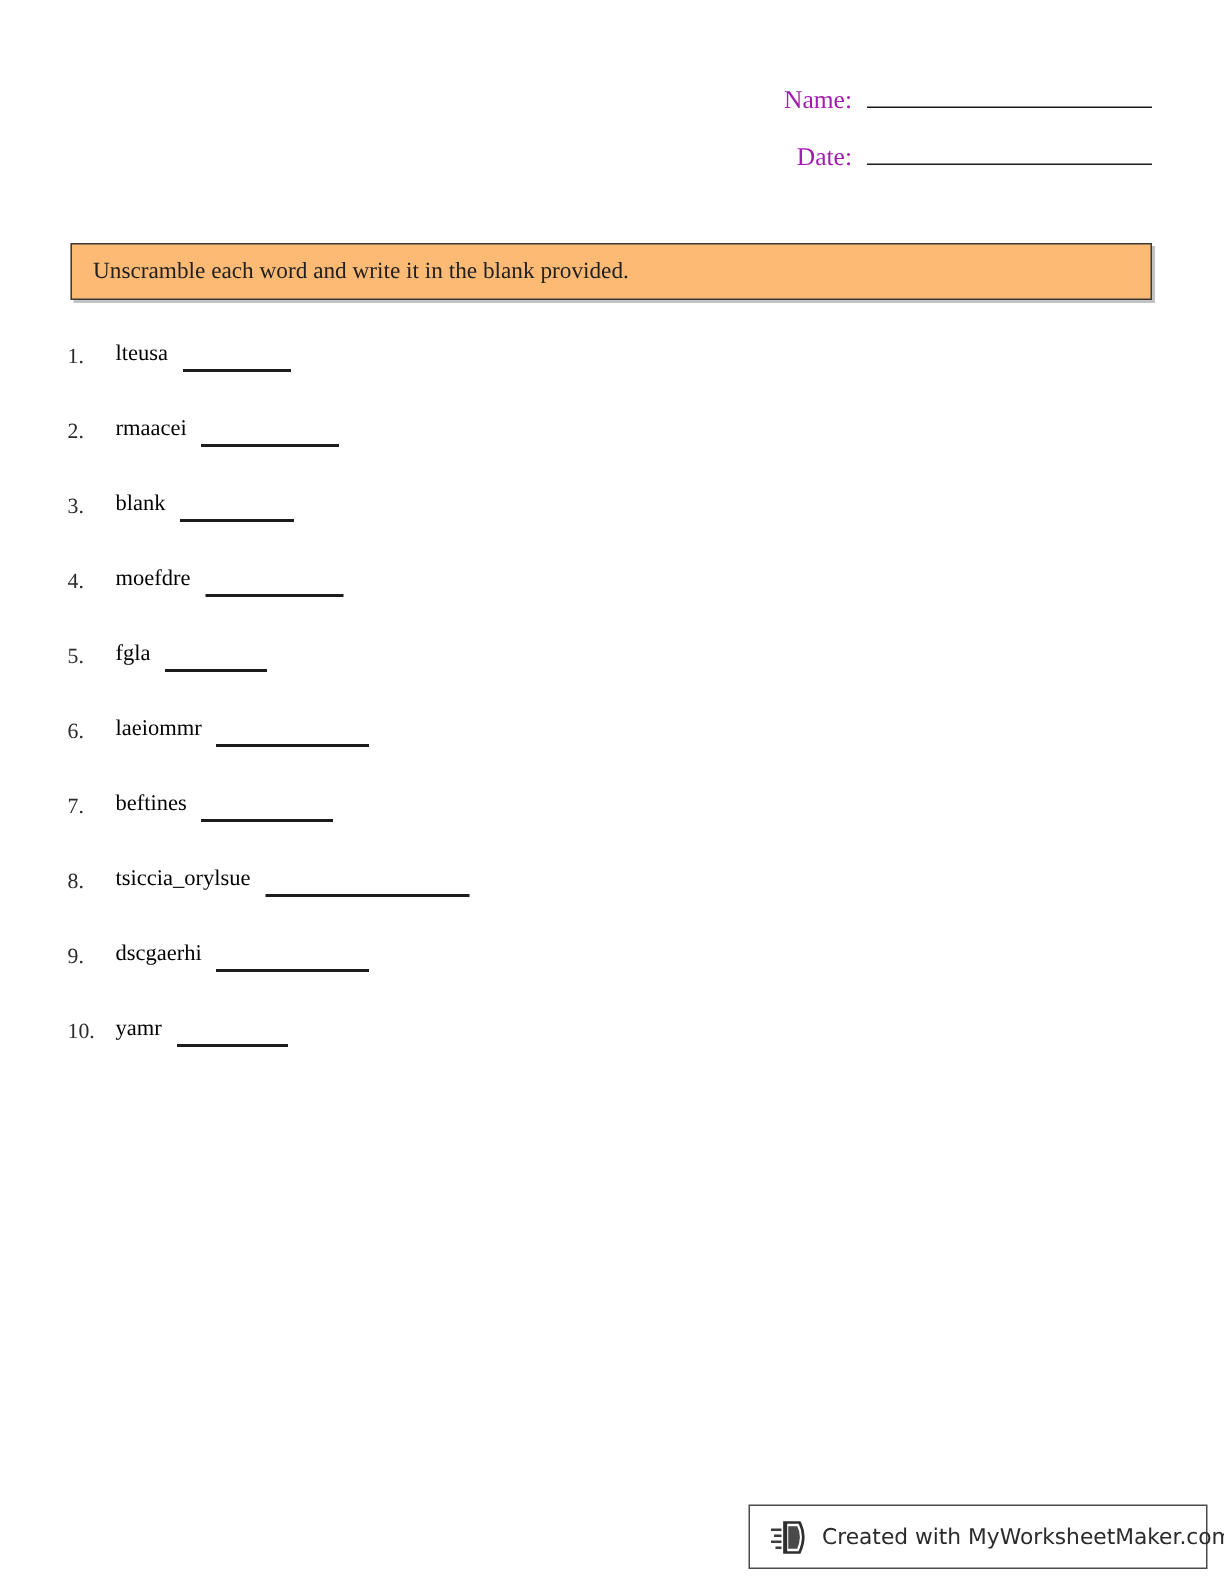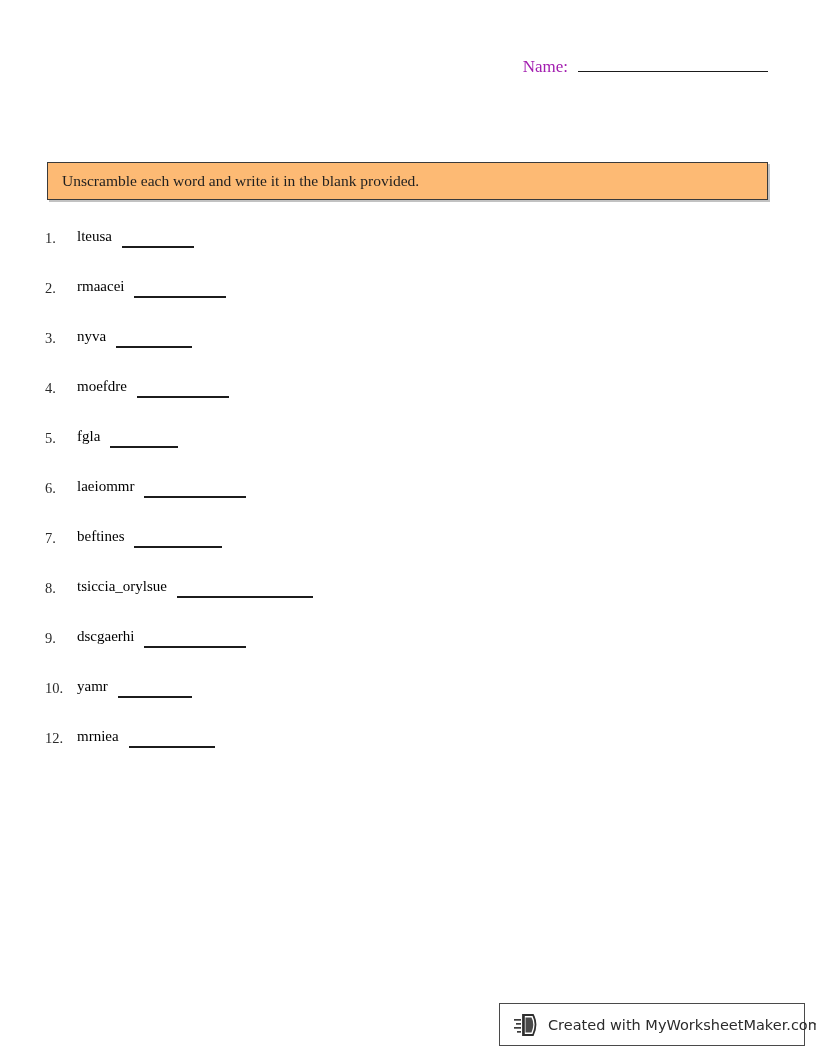--- a/index.html
+++ b/index.html
@@ -147,41 +147,45 @@
 <body>
 
 <div id="header">
 
 
   <div id="name-row" class="name-date-row">
     <span class="nd-label">Name:</span>
     <span class="nd-line"></span>
   </div>
 
+  <div id="date-row" class="name-date-row">
+    <span class="nd-label">Date:</span>
+    <span class="nd-line"></span>
+  </div>
 
 </div>
 
 <div id="instruction-box">
   <span id="instruction-text">Unscramble each word and write it in the blank provided.</span>
 </div>
 
 <div id="word-list">
     <div class="word-row">
       <span class="word-num">1.</span>
       <span class="word-scrambled">lteusa</span>
       <span class="word-blank" style="width: 72px;"></span>
     </div>
     <div class="word-row">
       <span class="word-num">2.</span>
       <span class="word-scrambled">rmaacei</span>
       <span class="word-blank" style="width: 92px;"></span>
     </div>
     <div class="word-row">
       <span class="word-num">3.</span>
-      <span class="word-scrambled">nyva</span>
+      <span class="word-scrambled">blank</span>
       <span class="word-blank" style="width: 76px;"></span>
     </div>
     <div class="word-row">
       <span class="word-num">4.</span>
       <span class="word-scrambled">moefdre</span>
       <span class="word-blank" style="width: 92px;"></span>
     </div>
     <div class="word-row">
       <span class="word-num">5.</span>
       <span class="word-scrambled">fgla</span>
@@ -204,25 +208,20 @@
     </div>
     <div class="word-row">
       <span class="word-num">9.</span>
       <span class="word-scrambled">dscgaerhi</span>
       <span class="word-blank" style="width: 102px;"></span>
     </div>
     <div class="word-row">
       <span class="word-num">10.</span>
       <span class="word-scrambled">yamr</span>
       <span class="word-blank" style="width: 74px;"></span>
-    </div>
-    <div class="word-row">
-      <span class="word-num">12.</span>
-      <span class="word-scrambled">mrniea</span>
-      <span class="word-blank" style="width: 86px;"></span>
     </div>
   </div>
 
 <div id="footer-badge">
   <svg id="footer-logo" viewBox="0 0 26 24">
     <g fill="#3c3c3c">
       <rect x="0" y="6" width="7" height="1.7"></rect>
       <rect x="2" y="10" width="5" height="1.7"></rect>
       <rect x="0" y="14" width="7" height="1.7"></rect>
       <rect x="3" y="18" width="4" height="1.7"></rect>

